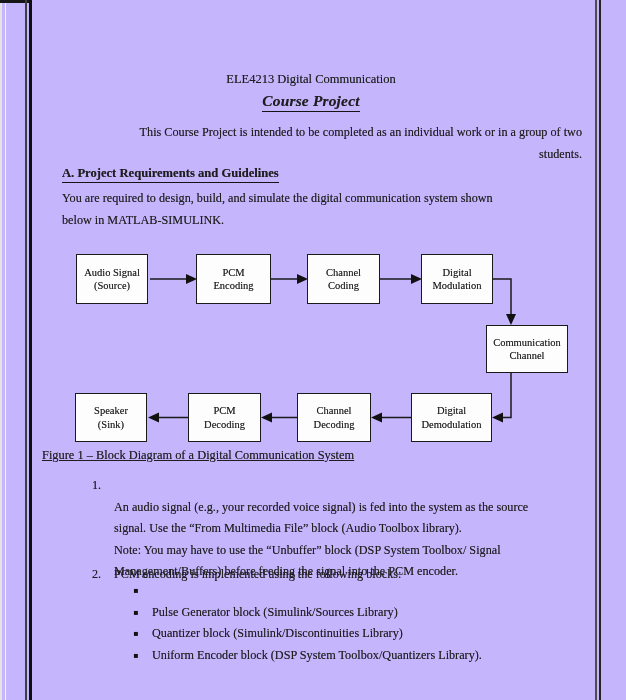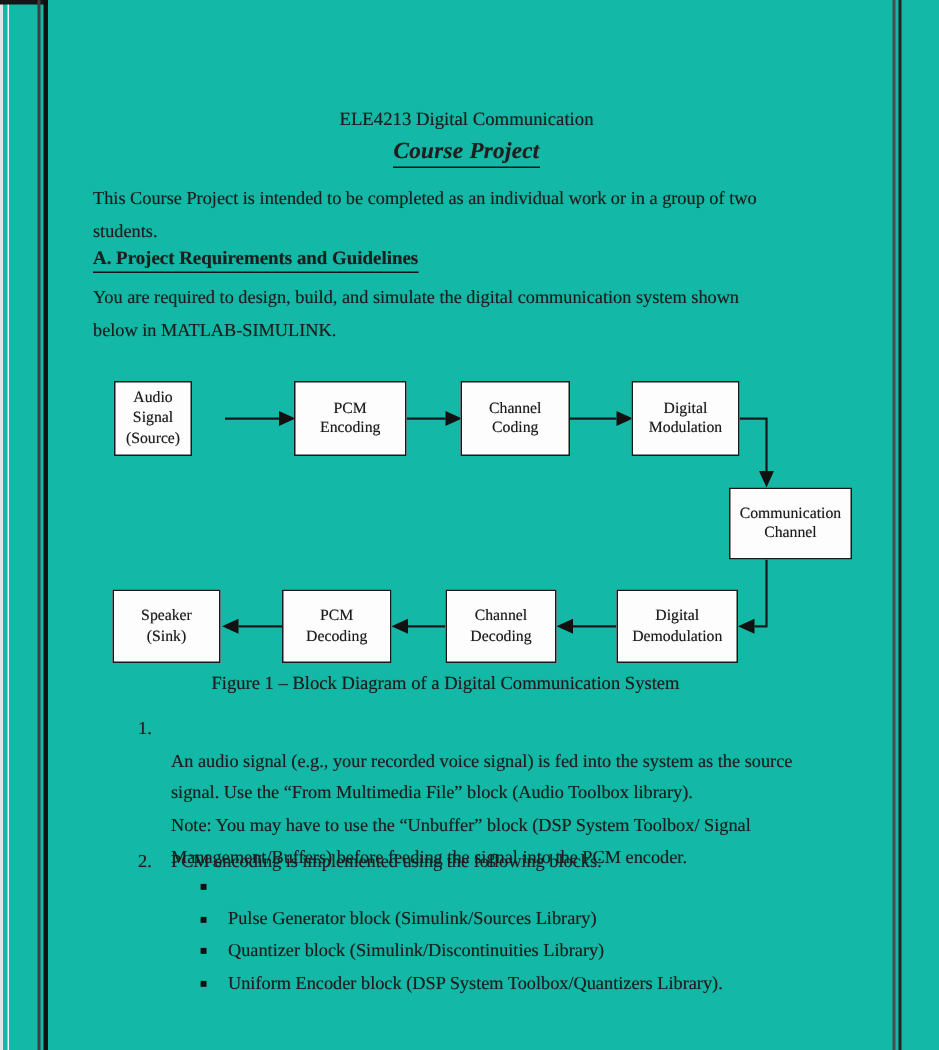--- a/index.html
+++ b/index.html
@@ -1,18 +1,18 @@
 <!DOCTYPE html>
 <html><head>
 <meta charset="utf-8">
 <style>
   html,body{margin:0;padding:0;background:#ffffff;}
   .page{
     position:relative;width:626px;height:700px;overflow:hidden;
-    background:#14b8a6;color:#1e1e1e;
+    background:#c4b5fd;color:#1e1e1e;
     font-family:"Liberation Serif","DejaVu Serif",serif;
   }
   .page *{box-sizing:border-box;}
   .txt{text-shadow:0 0 0.5px rgba(30,30,30,0.55);}
   
   .v-rule{position:absolute;top:0;height:700px;}
   .rule-faint-1{left:0;width:2px;background:#e4e4e4;}
   .rule-faint-2{left:5px;width:1px;background:#f2f2f2;}
   .rule-left-a{left:24.5px;width:2px;background:#3f3f3f;}
   .rule-left-b{left:28.5px;width:3px;background:#0f0f0f;}
@@ -21,36 +21,36 @@
   .rule-top-left{position:absolute;left:0;top:0;width:31px;height:2.5px;background:#161616;}
   
   .abs{position:absolute;}
   .course-line{left:62px;top:71px;width:498px;text-align:center;font-size:12.5px;line-height:17px;}
   .page-title{left:62px;top:92px;width:498px;text-align:center;font-style:italic;}
   .page-title span{
     display:inline-block;font-size:15.4px;font-weight:bold;letter-spacing:0.2px;
     border-bottom:1.7px solid #141414;padding-bottom:1px;line-height:18px;
   }
   .body-text{font-size:12.2px;line-height:21.5px;white-space:pre-line;}
-  .intro{left:62px;top:122px;width:520px;}
+  .intro{left:62px;top:122px;width:520px;text-align:right;}
   .section-heading{left:62px;top:163px;}
   .section-heading span{
     display:inline-block;font-size:12.6px;font-weight:bold;
     border-bottom:1.7px solid #141414;padding-bottom:1px;line-height:15px;
   }
   .section-body{left:62px;top:188px;width:520px;}
   
   .diagram{position:absolute;left:0;top:250px;width:626px;height:200px;}
   .diagram svg{position:absolute;left:0;top:0;}
   .dbox{
     position:absolute;background:#fdfdfd;border:1.6px solid #1a1a1a;
     display:flex;align-items:center;justify-content:center;text-align:center;
     font-size:10.5px;line-height:13.5px;white-space:pre-line;color:#1c1c1c;
   }
-  .caption{left:42px;top:447px;width:510px;text-align:center;font-size:12.4px;line-height:17px;}
+  .caption{left:42px;top:447px;width:510px;font-size:12.4px;line-height:17px;text-decoration:underline;}
   
   .list-item{left:92px;width:512px;display:flex;font-size:12.2px;line-height:21.5px;}
   .li-num{flex:none;width:22px;}
   .li-body{flex:1;white-space:pre-line;}
   .note-line{white-space:pre-line;}
   .note-line b{font-weight:normal;}
   .item-1{top:475px;}
   .item-2{top:564px;}
   .bullet-list{left:133px;top:580px;width:470px;}
   .bullet-row{display:flex;height:21.5px;line-height:21.5px;font-size:12.2px;}
@@ -103,21 +103,21 @@
         <polygon points="297,24 297,34 308,29"></polygon>
         <polygon points="411,24 411,34 422,29"></polygon>
         <polygon points="506,64 516,64 511,75"></polygon>
         <polygon points="503,162.5 503,172.5 492,167.5"></polygon>
         <polygon points="382,162.5 382,172.5 371,167.5"></polygon>
         <polygon points="272,162.5 272,172.5 261,167.5"></polygon>
         <polygon points="159,162.5 159,172.5 148,167.5"></polygon>
       </g>
     </svg>
 
-    <div class="dbox txt" style="left:76px;top:4px;width:52px;height:50px;">Audio Signal
+    <div class="dbox txt" style="left:76px;top:4px;width:72px;height:50px;">Audio Signal
 (Source)</div>
     <div class="dbox txt" style="left:196px;top:4px;width:75px;height:50px;">PCM
 Encoding</div>
     <div class="dbox txt" style="left:307px;top:4px;width:73px;height:50px;">Channel
 Coding</div>
     <div class="dbox txt" style="left:421px;top:4px;width:72px;height:50px;">Digital
 Modulation</div>
     <div class="dbox txt" style="left:486px;top:75px;width:82px;height:48px;">Communication
 Channel</div>
     <div class="dbox txt" style="left:411px;top:143px;width:81px;height:49px;">Digital

